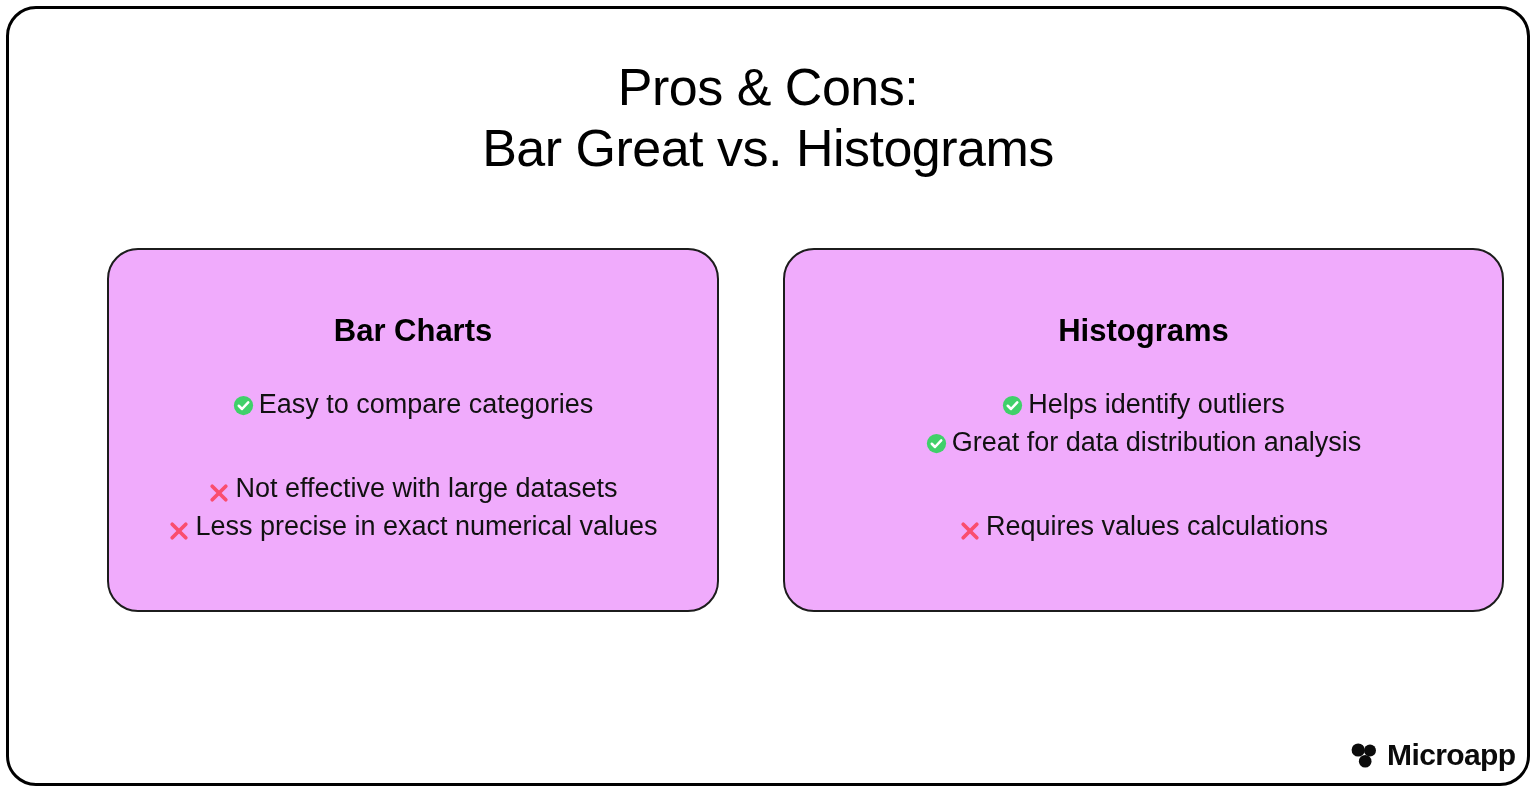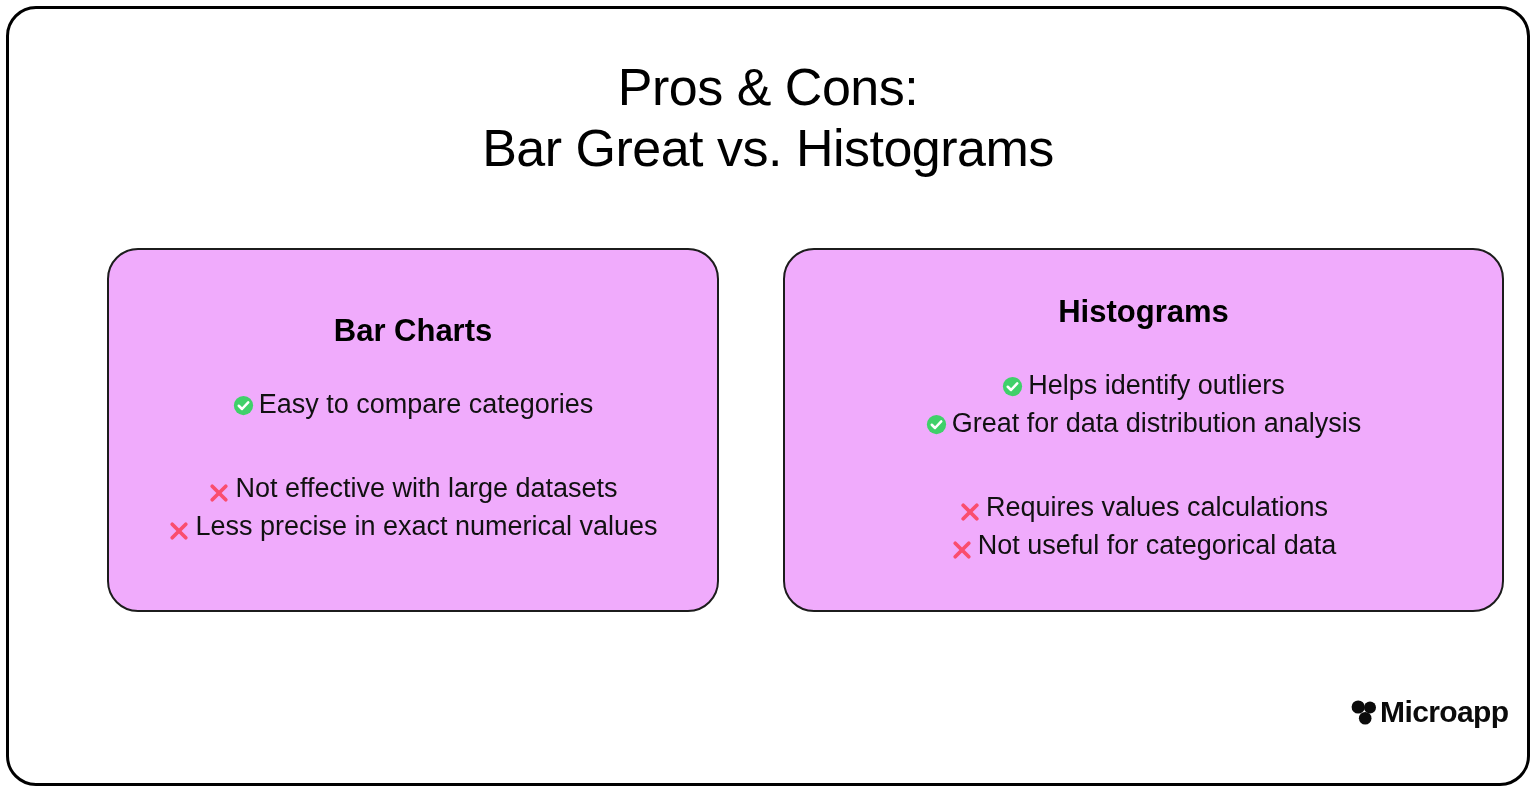--- a/index.html
+++ b/index.html
@@ -115,23 +115,24 @@
   .x-icon {
     width: 22px;
     height: 22px;
     vertical-align: -4px;
   }
 
   
   .logo {
     position: absolute;
     left: 1348px;
-    top: 696px;
+    top: 739px;
     display: flex;
     align-items: center;
+    gap: 7px;
   }
   .logo-mark { width: 32px; height: 32px; display: block; }
   .logo-text {
     font-size: 30px;
     font-weight: bold;
     letter-spacing: -0.6px;
     color: #0b0b0b;
     line-height: 32px;
   }
 </style>
@@ -207,27 +208,20 @@
         </div>
       </div>
 
       <div class="group">
         <div class="item">
           <span class="mark">
             <svg class="x-icon" viewBox="0 0 24 24" aria-hidden="true">
               <path d="M4.6 4.6 L19.4 19.4 M19.4 4.6 L4.6 19.4" fill="none" stroke="#FA4D6E" stroke-width="4.1" stroke-linecap="round"></path>
             </svg>
           </span><span>Requires values calculations</span>
-        </div>
-        <div class="item">
-          <span class="mark">
-            <svg class="x-icon" viewBox="0 0 24 24" aria-hidden="true">
-              <path d="M4.6 4.6 L19.4 19.4 M19.4 4.6 L4.6 19.4" fill="none" stroke="#FA4D6E" stroke-width="4.1" stroke-linecap="round"></path>
-            </svg>
-          </span><span>Not useful for categorical data</span>
         </div>
       </div>
 
     </div>
   </div>
 
   <div class="logo">
     <span>
       <svg class="logo-mark" viewBox="0 0 32 32" aria-hidden="true">
         <circle cx="10.2" cy="11.0" r="6.6" fill="#0b0b0b"></circle>

